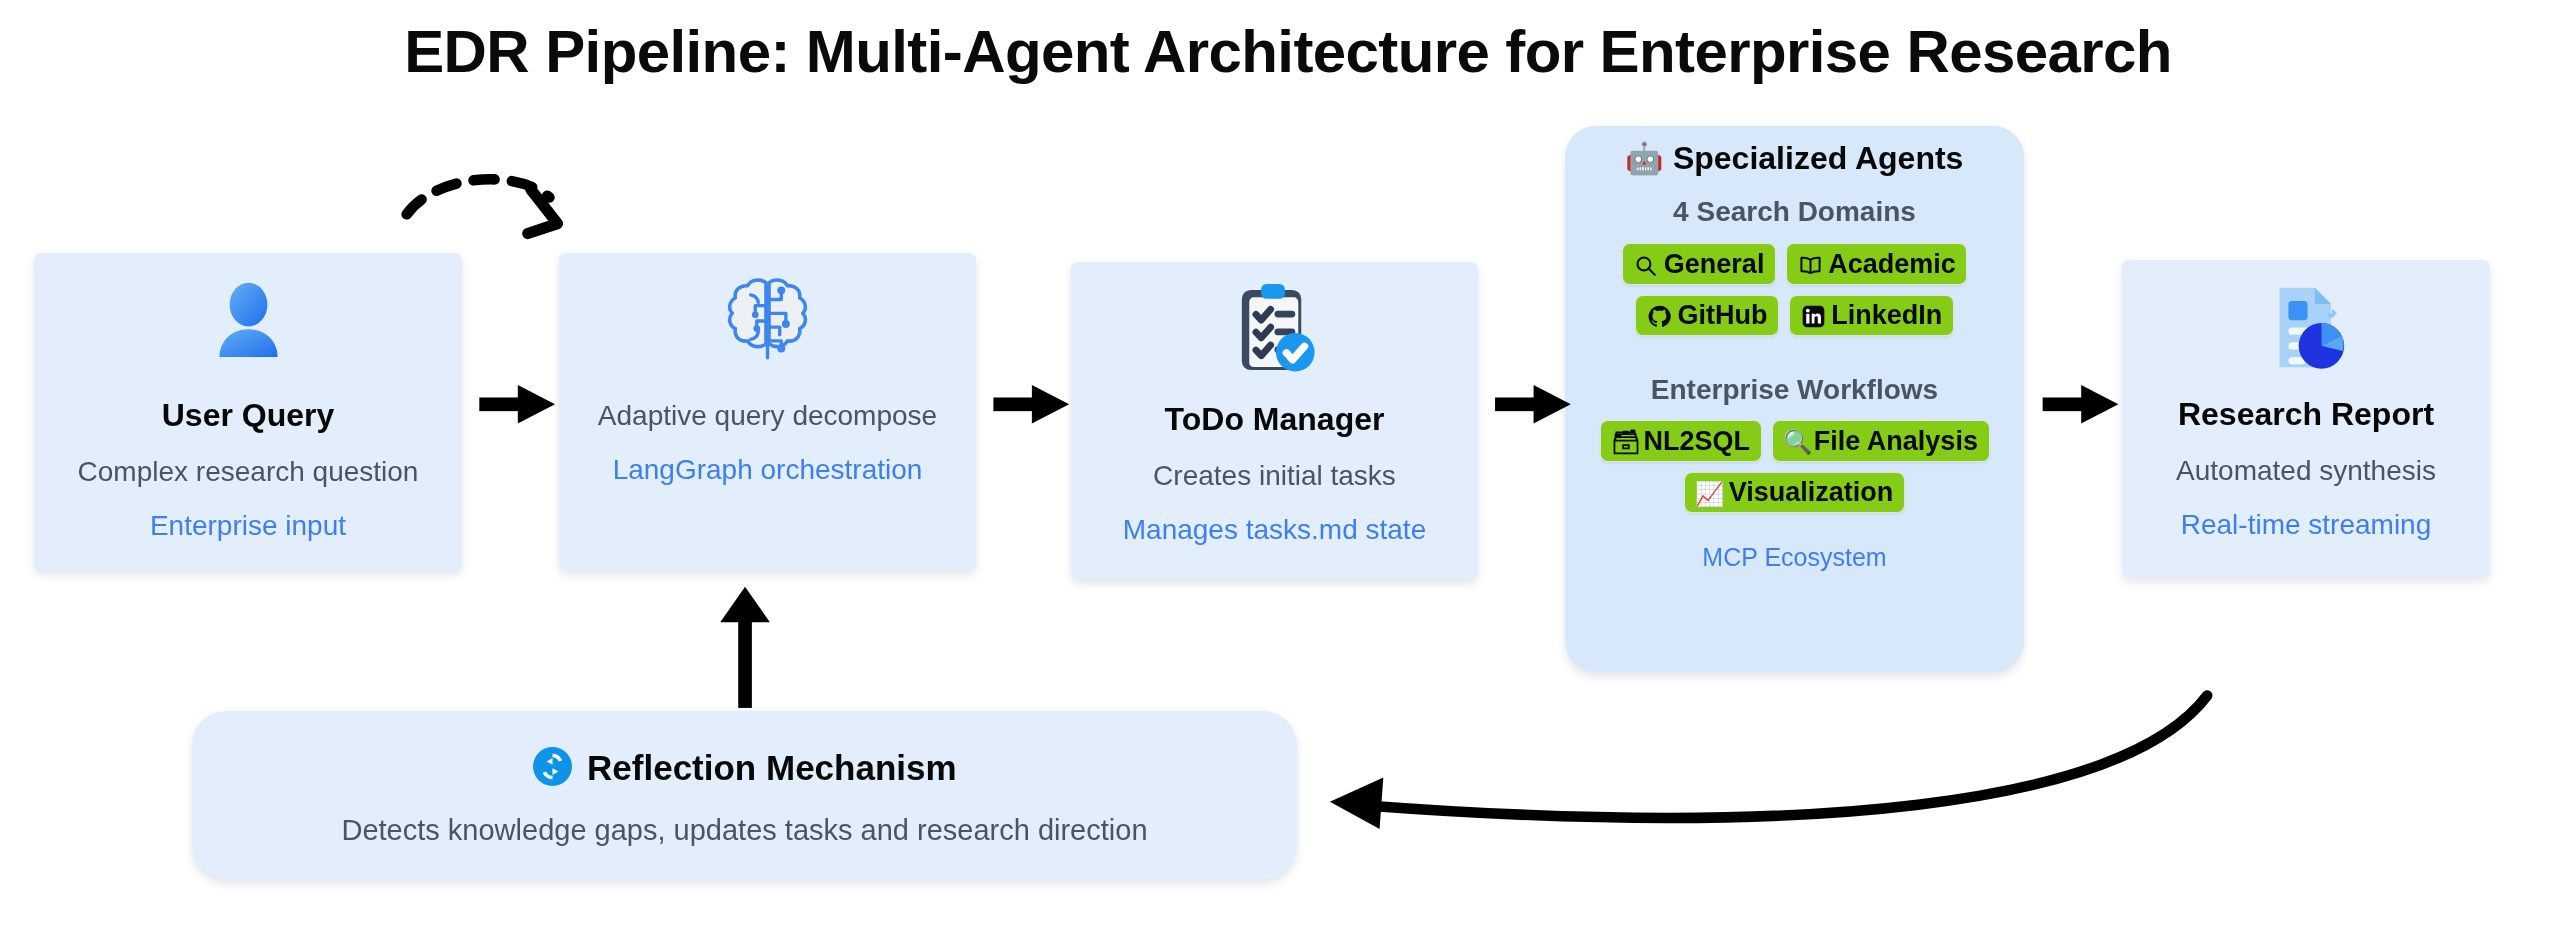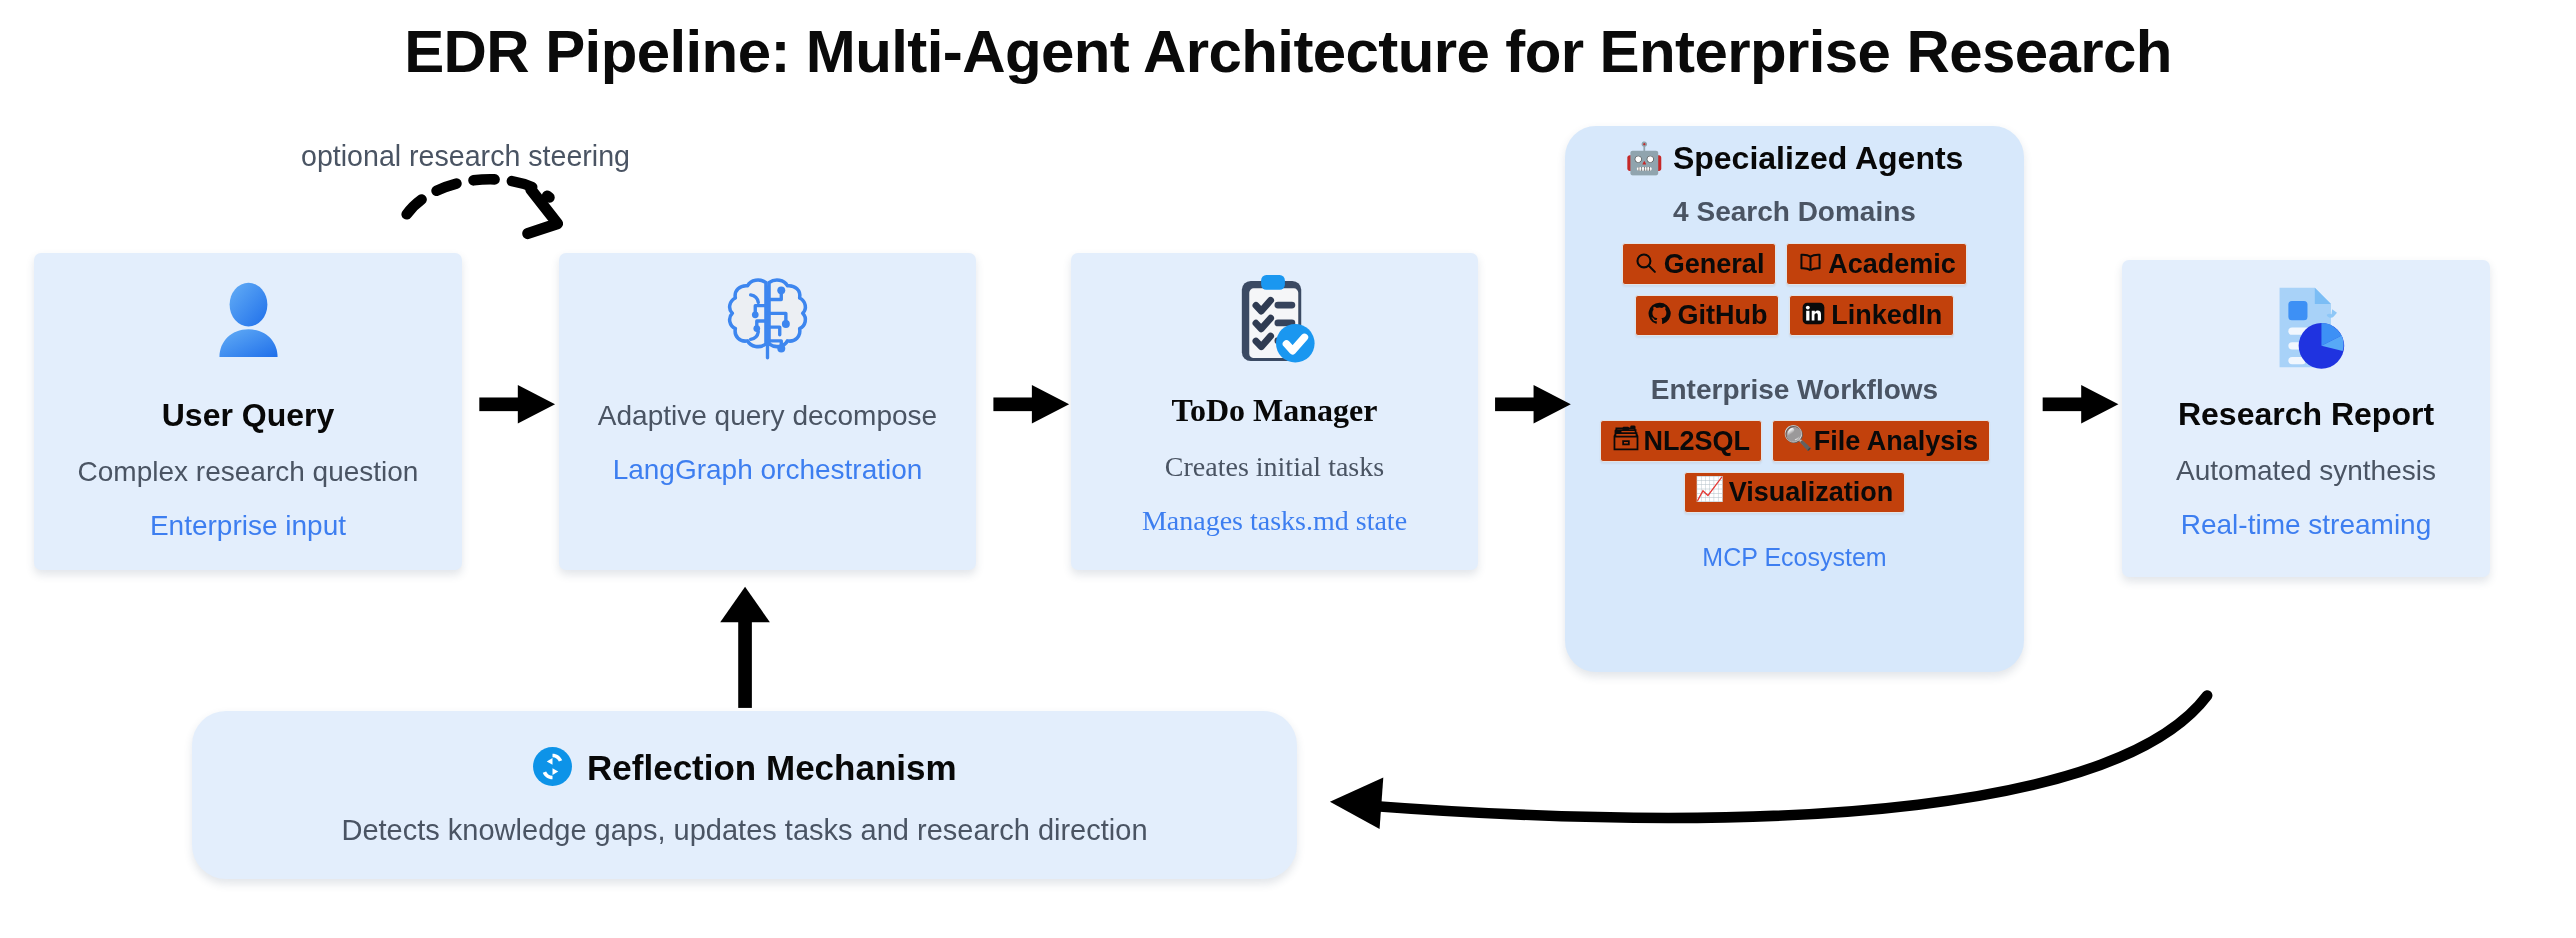--- a/index.html
+++ b/index.html
@@ -34,21 +34,21 @@
     text-align:center;
   }
   .node .n-accent{
     font-size:28px;color:#3d7ef0;white-space:nowrap;line-height:1;
     text-align:center;
   }
 
   
   #node-user     {left:34px;  top:253px; width:428px; height:317px;}
   #node-master   {left:559px; top:253px; width:417px; height:317px;}
-  #node-todo     {left:1071px;top:253px; width:407px; height:317px;font-family:Liberation Serif, serif;}
+  #node-todo     {left:1071px;top:262px; width:407px; height:317px;}
   #node-report   {left:2122px;top:260px; width:368px; height:317px;}
 
   
   #panel-agents{
     position:absolute;left:1565px;top:126px;width:459px;height:546px;
     box-sizing:border-box;background:#d7e8fb;border-radius:31px;
     box-shadow:0 4.3px 8.7px rgba(40,60,90,.13);
     display:flex;flex-direction:column;align-items:center;
   }
   #panel-agents .p-title{
@@ -57,24 +57,24 @@
   }
   #panel-agents .p-section{
     font-size:28px;font-weight:bold;color:#4a5463;white-space:nowrap;
     line-height:1;
   }
   #panel-agents .p-accent{
     font-size:25px;color:#3d7ef0;white-space:nowrap;line-height:1;
   }
   .chip-row{display:flex;justify-content:center;gap:10px;width:100%;}
   .chip{
-    box-sizing:border-box;background:#c2410c;border:1.2px solid #e3e3e5;
-    border-radius:3px;padding:5.6px 10.6px;
+    box-sizing:border-box;background:#84cc16;border:1.2px solid #e3e3e5;
+    border-radius:8px;padding:5.6px 10.6px;
     font-size:27px;font-weight:bold;color:#0a0a0a;white-space:nowrap;
-    display:flex;align-items:flex-start;gap:5.6px;line-height:1.05;
+    display:flex;align-items:flex-end;gap:5.6px;line-height:1.05;
     box-shadow:0 1.2px 1.9px rgba(0,0,0,.05);
   }
   .chip .chip-ico{font-size:23.6px;line-height:1;display:inline-block;}
   .chip .chip-svg{display:inline-block;width:25px;height:25px;}
 
   
   #node-reflect{
     position:absolute;left:192px;top:711px;width:1105px;height:168px;
     box-sizing:border-box;background:#e3eefc;border-radius:34px;
     box-shadow:0 4.3px 8.7px rgba(40,60,90,.13);
@@ -102,21 +102,20 @@
   .ovl{position:absolute;left:0;top:0;width:2576px;height:939px;
        pointer-events:none;}
 </style>
 </head>
 <body>
 
 <div id="stage">
 
   <div class="title">EDR Pipeline: Multi-Agent Architecture for Enterprise Research</div>
 
-  <div class="steer-label">optional research steering</div>
 
   <div class="node" id="node-user">
     <span class="icon" style="margin-top:23.6px;">
       <svg width="93" height="93" viewBox="0 0 64 64">
         <defs>
             <linearGradient id="gUser" x1="0" y1="0" x2="1" y2="1">
           <stop offset="0" stop-color="#64aef6"></stop>
               <stop offset="1" stop-color="#1f6fea"></stop>
         </linearGradient>
           </defs>

